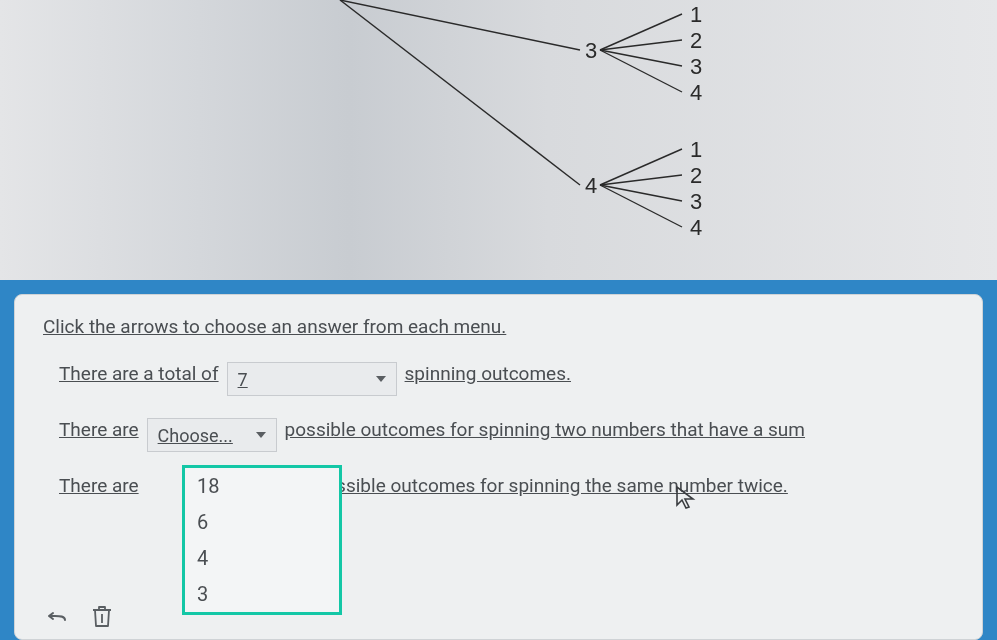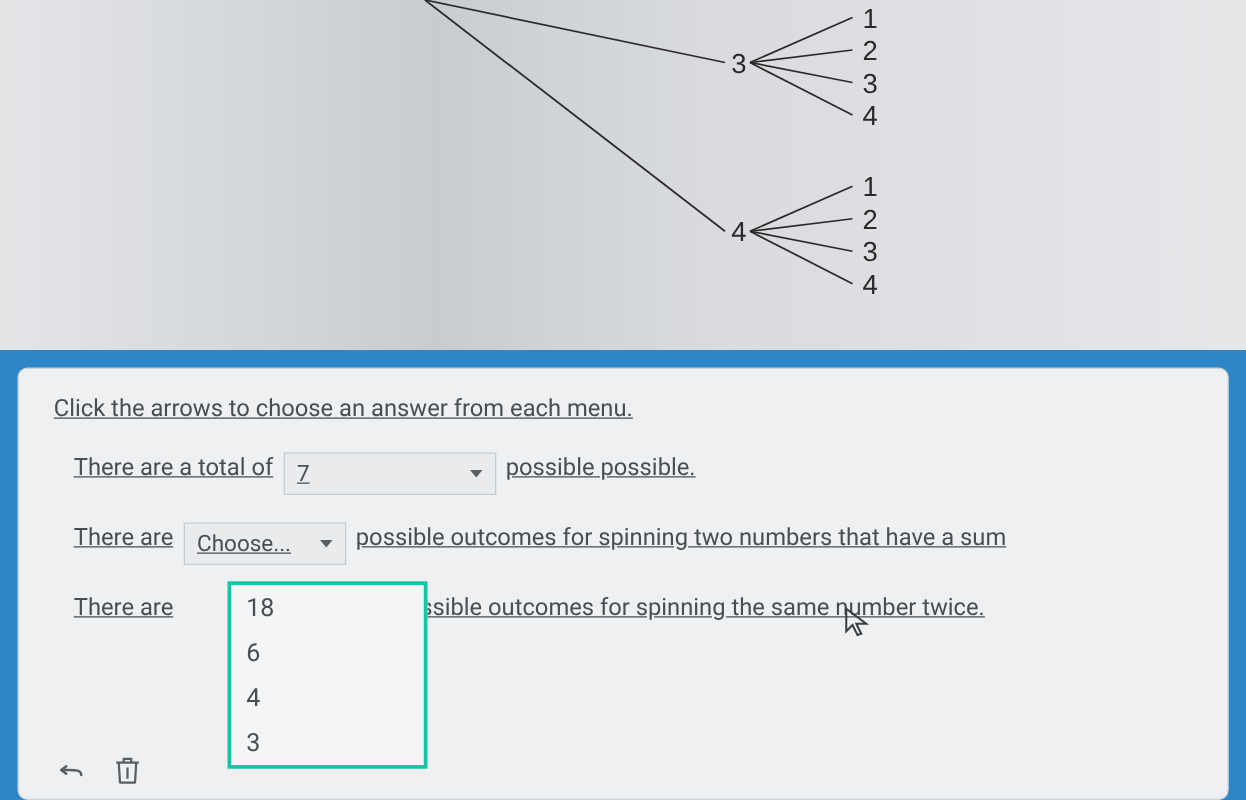--- a/index.html
+++ b/index.html
@@ -140,21 +140,21 @@
   <div class="card">
 
     <div class="instr">Click the arrows to choose an answer from each menu.</div>
 
     <div class="line">
       <span>There are a total of</span>
       <div class="select">
         <span>7</span>
         <span class="caret"></span>
       </div>
-      <span>possible possible.</span>
+      <span>spinning outcomes.</span>
     </div>
 
     <div class="line">
       <span>There are</span>
       <div class="select small">
         <span>Choose...</span>
         <span class="caret"></span>
       </div>
       <span>possible outcomes for spinning two numbers that have a sum</span>
     </div>

